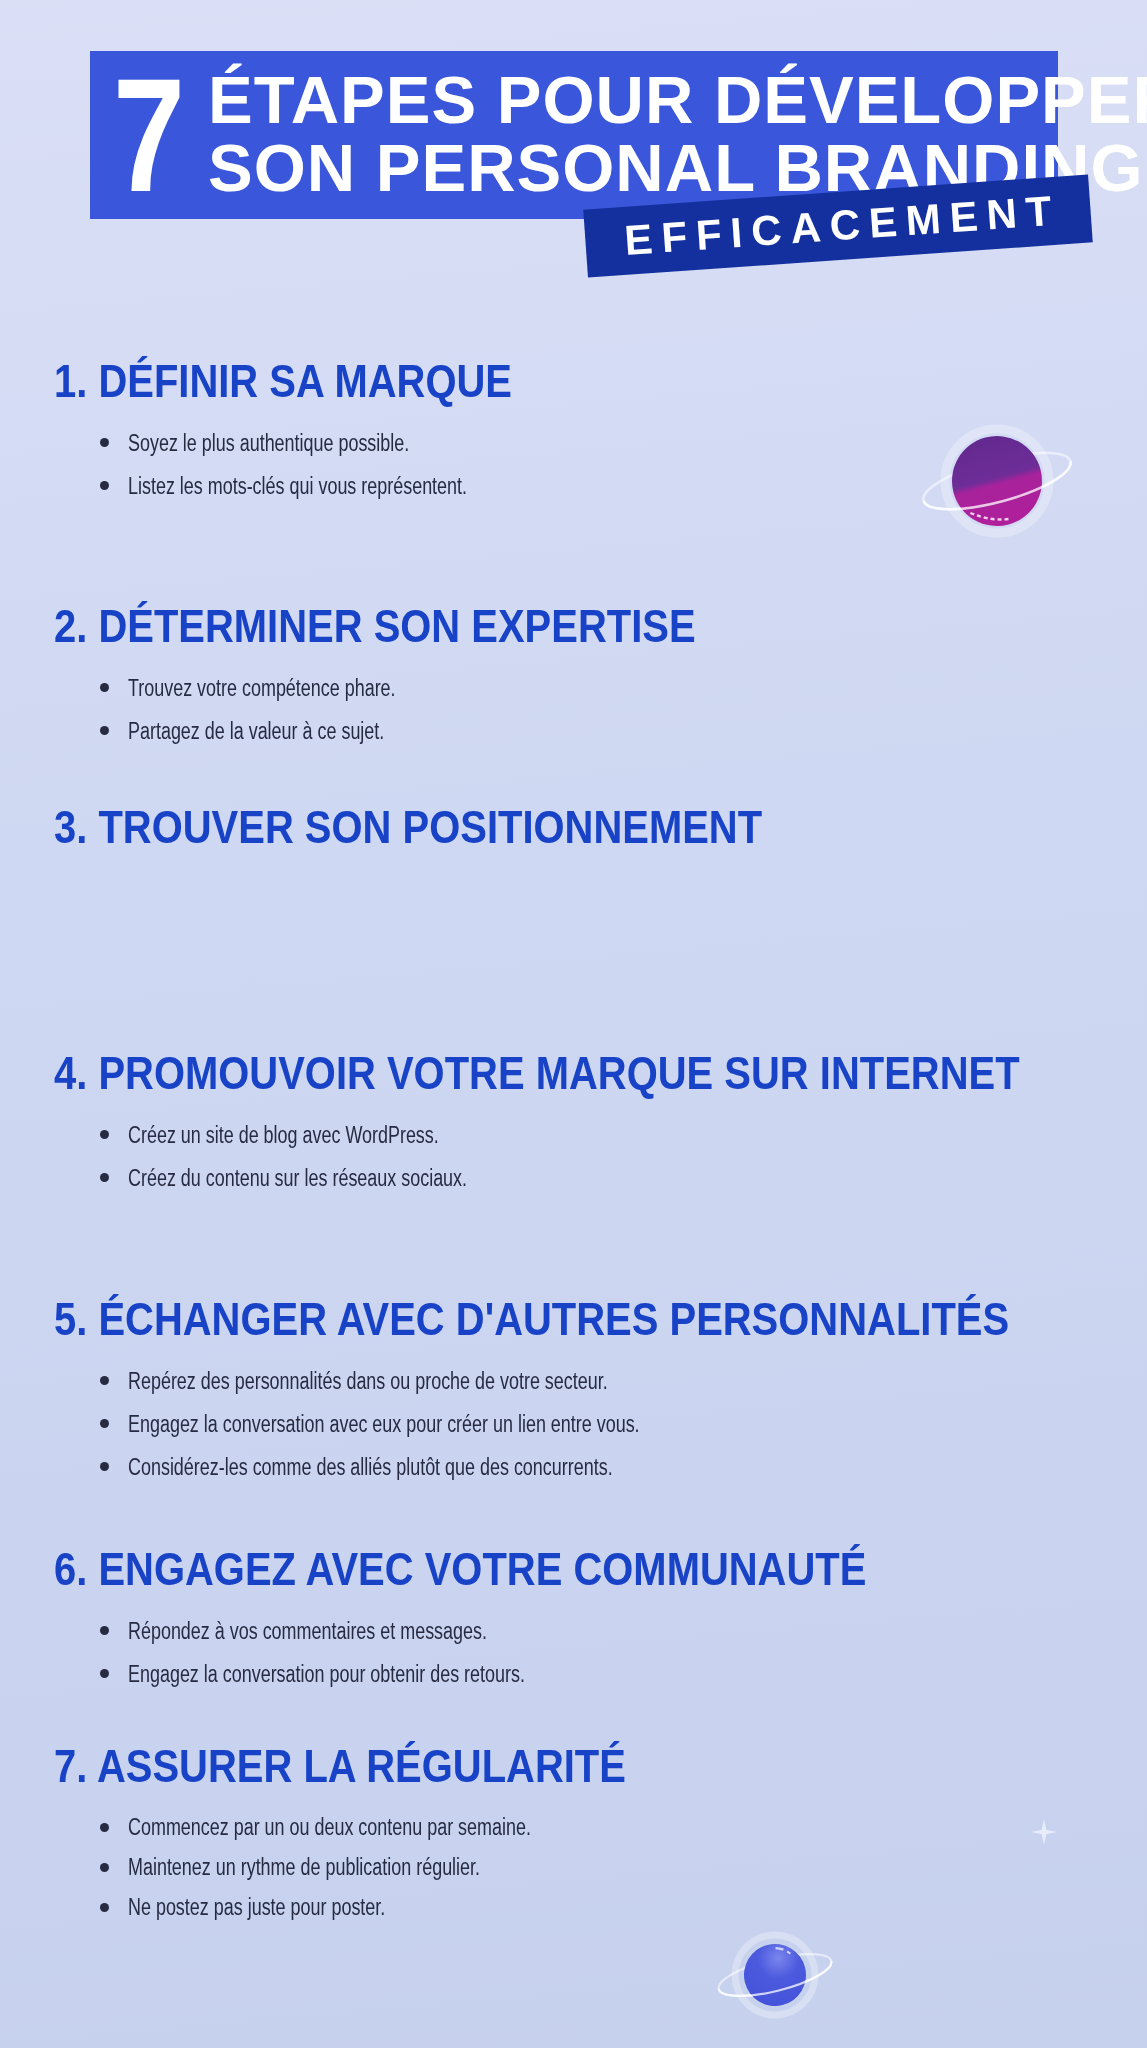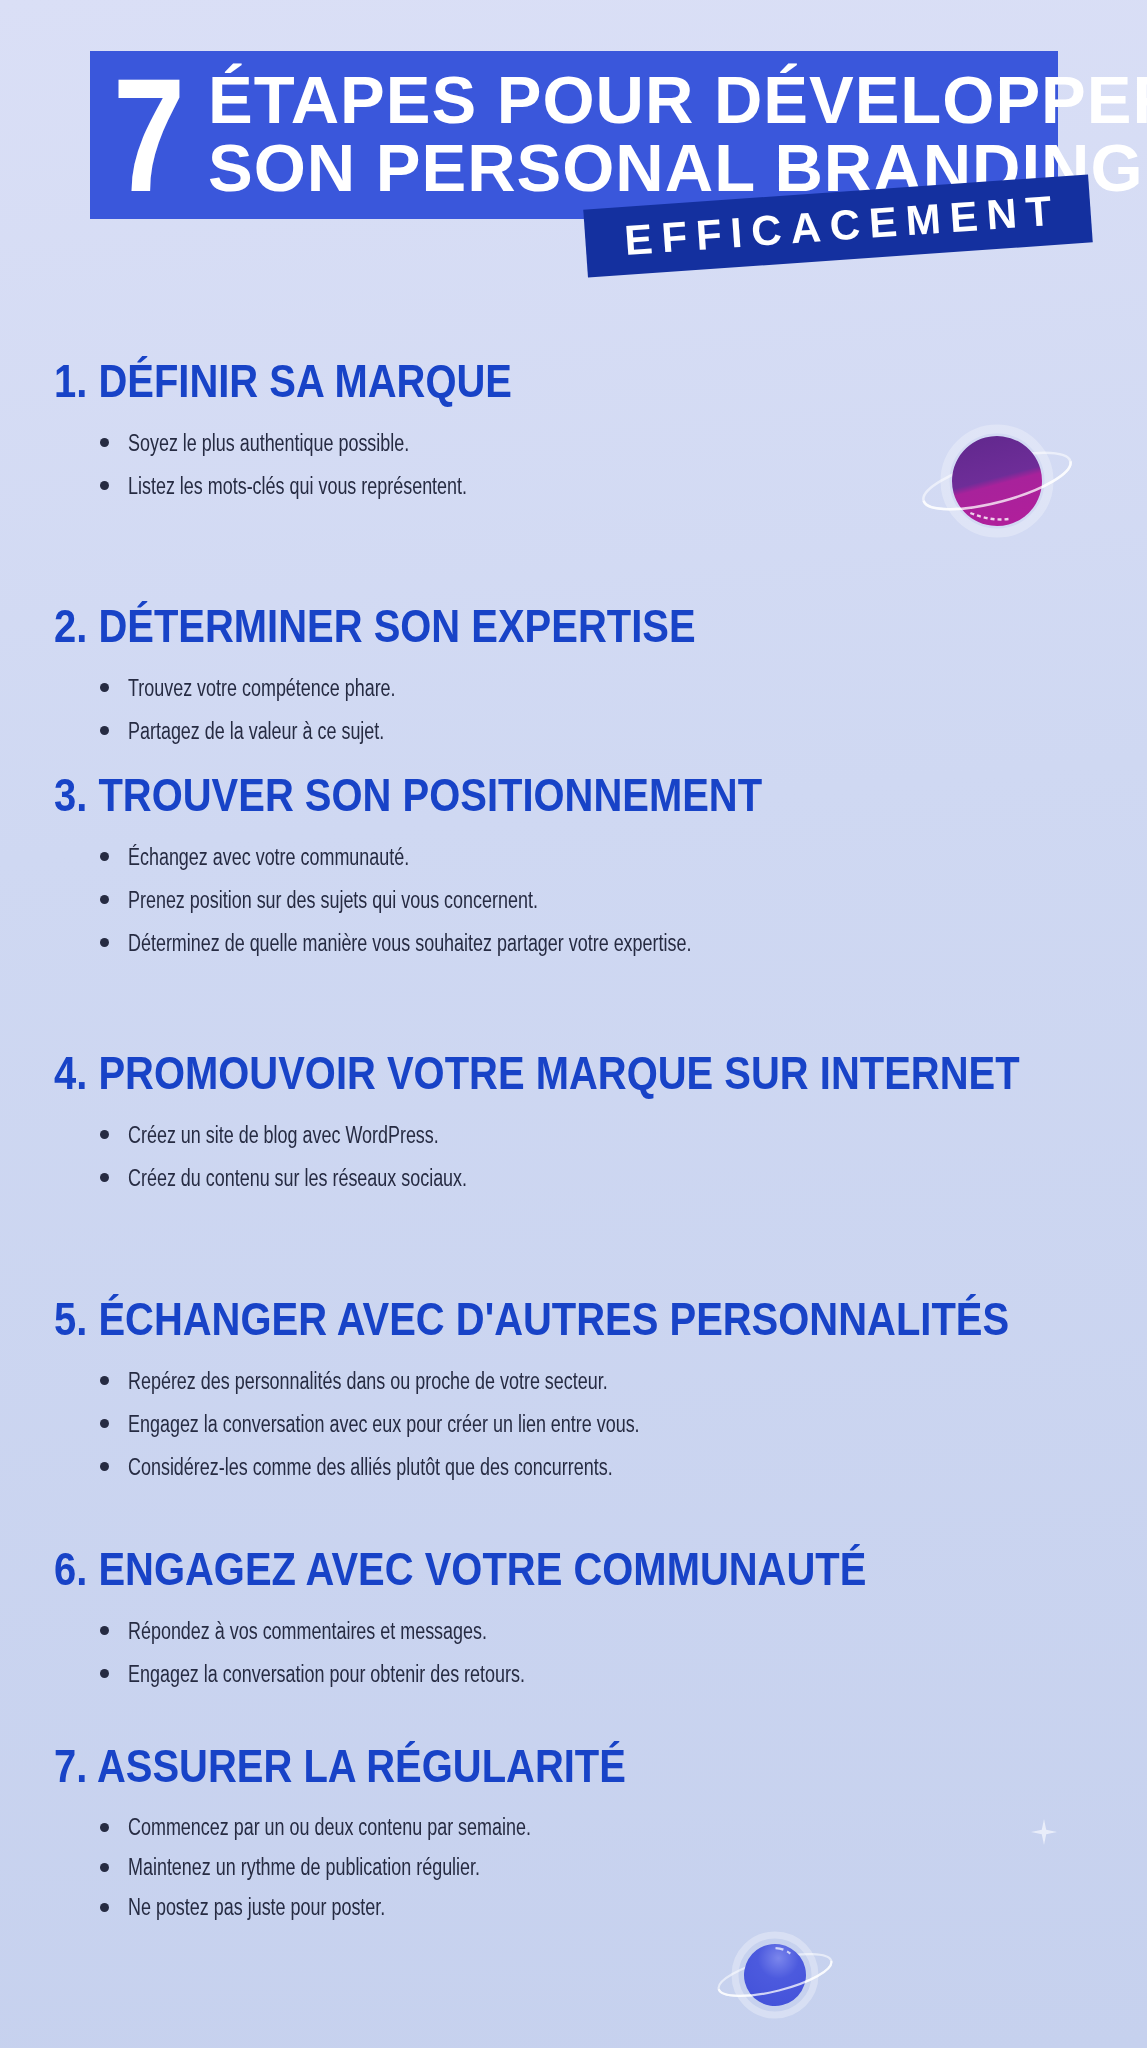--- a/index.html
+++ b/index.html
@@ -27,21 +27,21 @@
     position:absolute;left:585px;top:192px;width:506px;height:68px;
     background:#14309f;transform:rotate(-4deg);
     display:flex;align-items:center;justify-content:center;
   }
   .badge span{
     color:#ffffff;font-weight:bold;font-size:42px;letter-spacing:9px;
     white-space:nowrap;padding-left:9px;
   }
   
   .section{position:absolute;left:38px;right:30px;}
-  .s1{top:340px}.s2{top:585px}.s3{top:754px}.s4{top:1032px}
+  .s1{top:340px}.s2{top:585px}.s3{top:786px}.s4{top:1032px}
   .s5{top:1278px}.s6{top:1528px}.s7{top:1725px}
   .section h2{
     margin:16px;font-size:47px;line-height:50px;color:#1843c7;font-weight:bold;
     white-space:nowrap;
   }
   .section h2 span{display:inline-block;transform:scaleX(.85);transform-origin:0 60%;}
   .section ul{list-style:none;margin:12px 0 0 62px;padding:0;}
   .section li{
     position:relative;padding-left:28px;line-height:43px;
     font-size:23px;color:#262b42;white-space:nowrap;
@@ -87,25 +87,20 @@
   <section class="section s2">
     <h2><span>2. DÉTERMINER SON EXPERTISE</span></h2>
     <ul>
       <li><span>Trouvez votre compétence phare.</span></li>
       <li><span>Partagez de la valeur à ce sujet.</span></li>
     </ul>
   </section>
 
   <section class="section s3">
     <h2><span>3. TROUVER SON POSITIONNEMENT</span></h2>
-    <ul>
-      <li><span>Échangez avec votre communauté.</span></li>
-      <li><span>Prenez position sur des sujets qui vous concernent.</span></li>
-      <li><span>Déterminez de quelle manière vous souhaitez partager votre expertise.</span></li>
-    </ul>
   </section>
 
   <section class="section s4">
     <h2><span>4. PROMOUVOIR VOTRE MARQUE SUR INTERNET</span></h2>
     <ul>
       <li><span>Créez un site de blog avec WordPress.</span></li>
       <li><span>Créez du contenu sur les réseaux sociaux.</span></li>
     </ul>
   </section>
 

